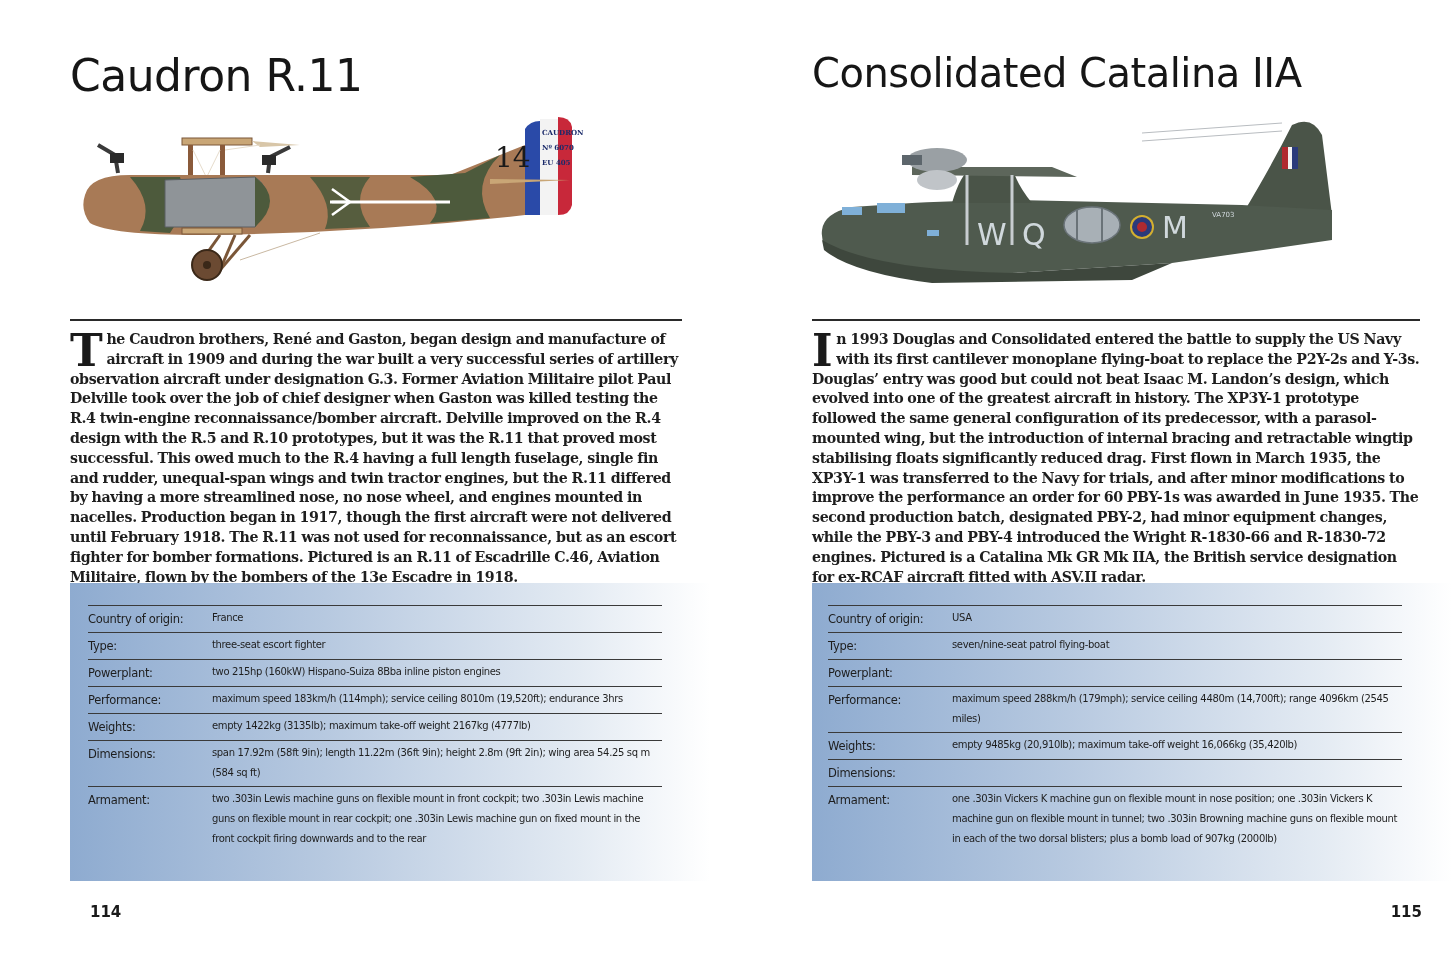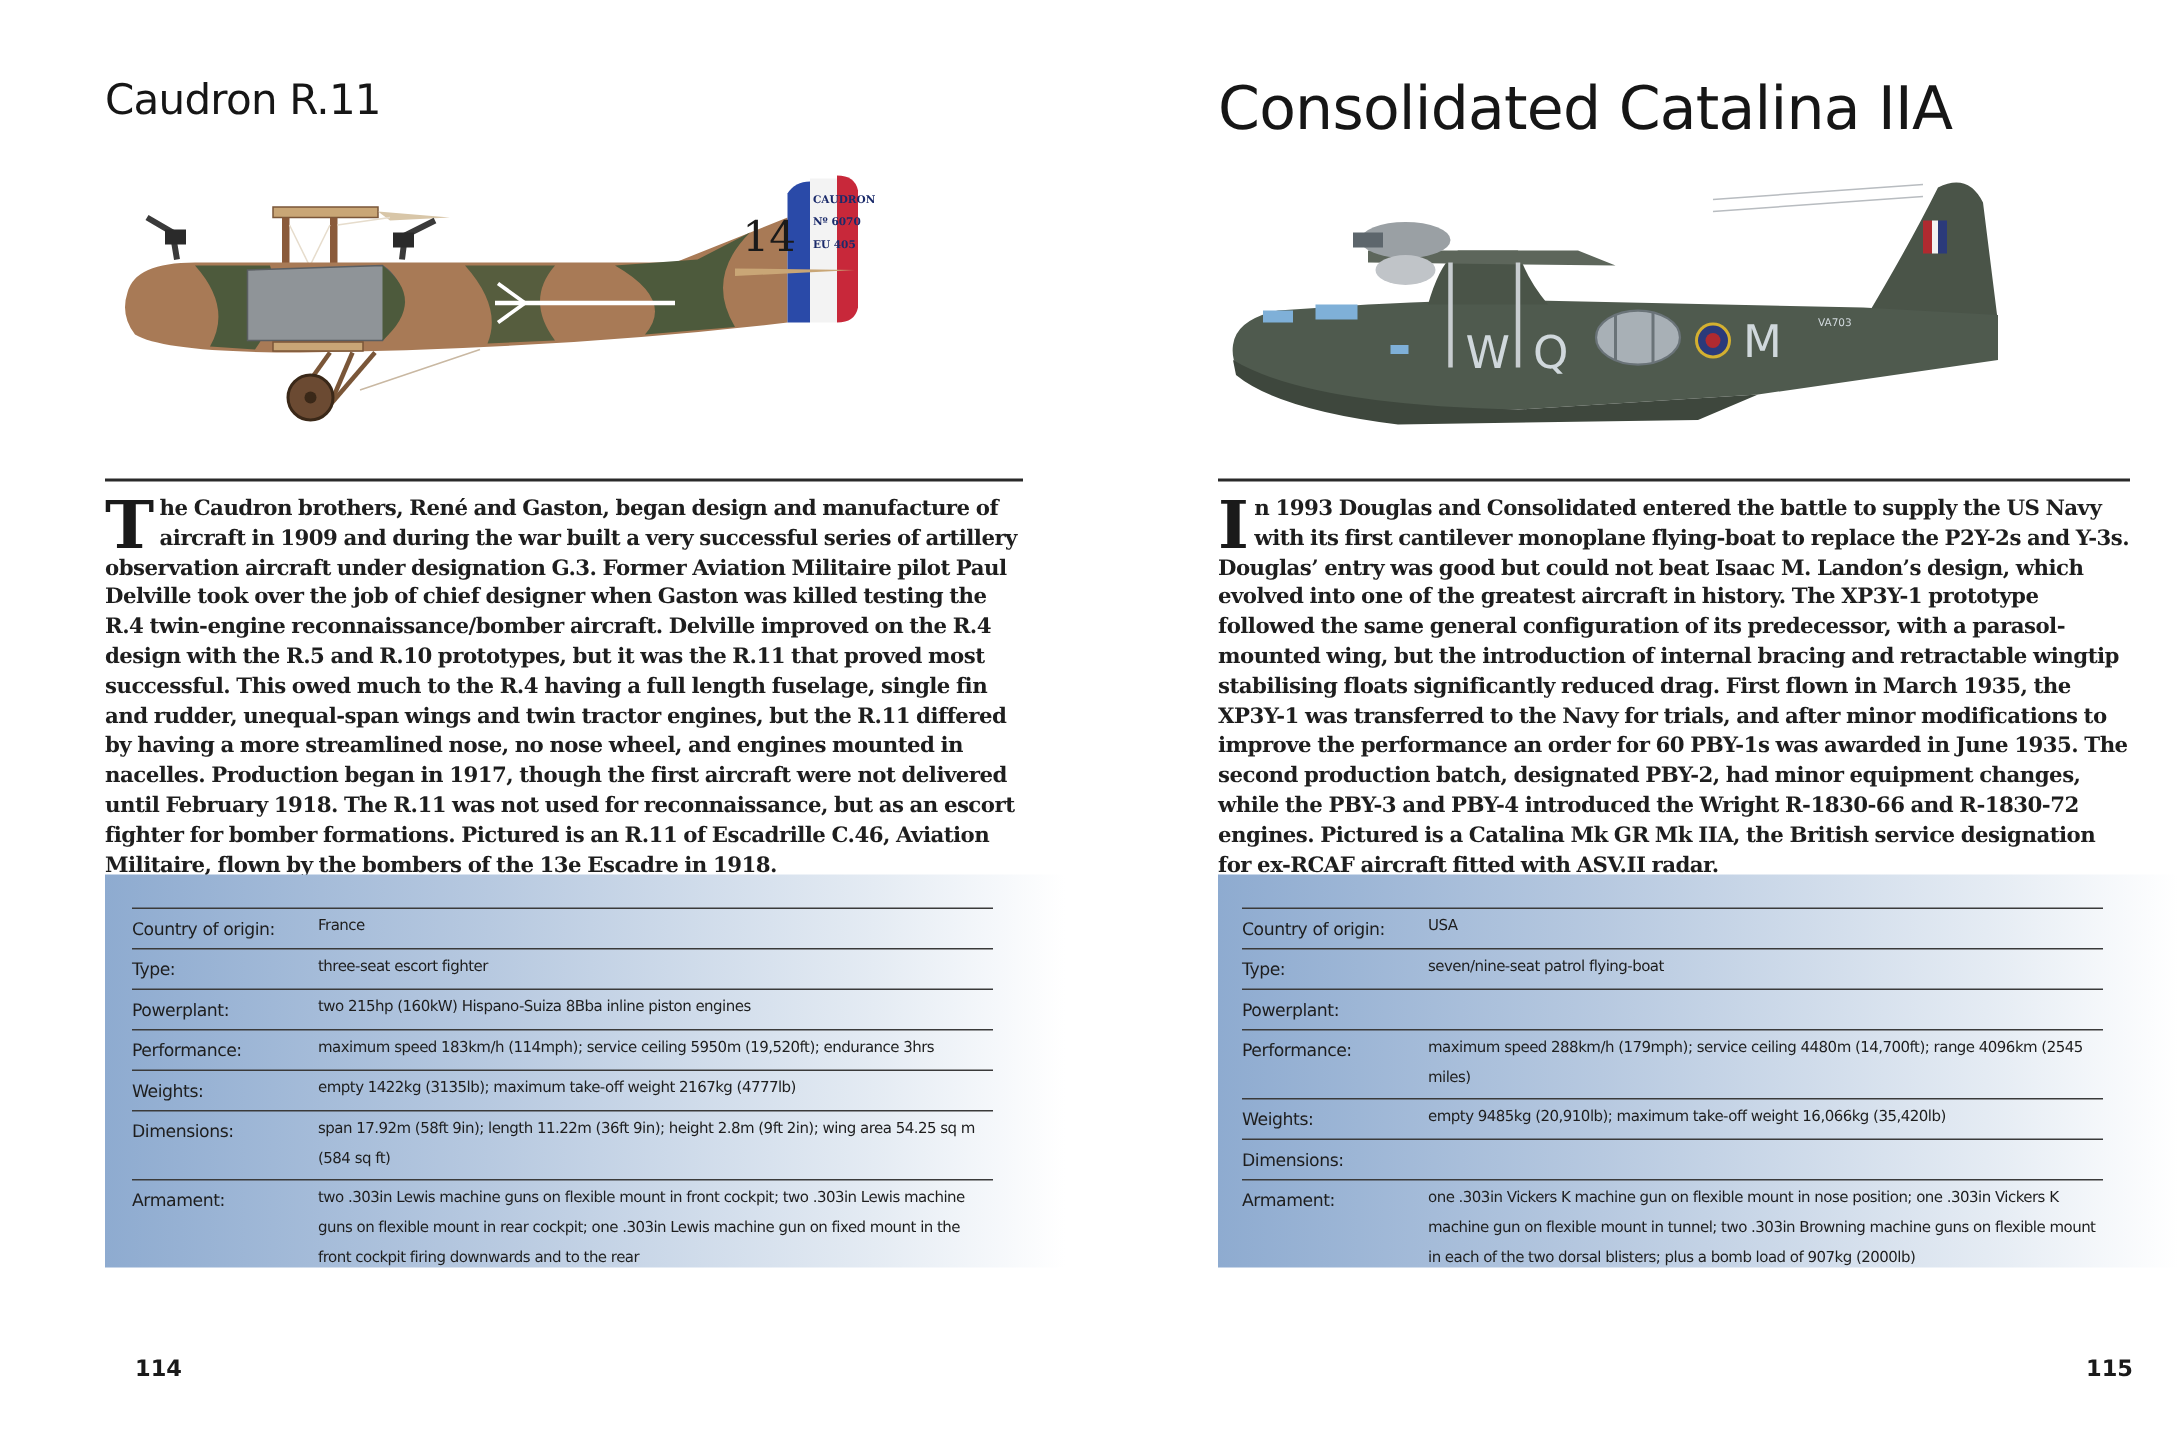--- a/index.html
+++ b/index.html
@@ -6,21 +6,21 @@
     html, body { width: 1452px; height: 962px; background: #ffffff; overflow: hidden; }
     body { position: relative; font-family: "DejaVu Sans", sans-serif; color: #1a1a1a; }
 
     .page { position: absolute; top: 0; height: 962px; }
     .page.left { left: 70px; width: 612px; }
     .page.right { left: 812px; width: 610px; }
 
     .title {
       position: absolute; top: 50px; left: 0;
       font-family: "DejaVu Sans", sans-serif;
-      font-weight: 400; font-size: 28px; letter-spacing: -0.5px;
+      font-weight: 400; font-size: 44px; letter-spacing: -0.5px;
       color: #161616; white-space: nowrap;
     }
     .page.right .title { font-size: 40px; }
 
     .illustration { position: absolute; top: 105px; left: 0; width: 640px; height: 185px; }
     .illustration svg { width: 100%; height: 100%; display: block; }
 
     .rule { position: absolute; top: 319px; left: 0; height: 2px; background: #2a2a2a; }
     .page.left .rule { width: 612px; }
     .page.right .rule { width: 608px; }
@@ -32,21 +32,21 @@
       letter-spacing: -0.35px; word-spacing: -0.5px;
     }
     .page.left .body-text { width: 612px; }
     .page.right .body-text { width: 610px; }
     .dropcap {
       float: left; font-family: "DejaVu Serif", serif; font-weight: 700;
       font-size: 44px; line-height: 36px; margin: 3px 4px 0 0; color: #1a1a1a;
     }
 
     .spec-box {
-      position: absolute; top: 583px; left: 0; height: 262px;
+      position: absolute; top: 583px; left: 0; height: 298px;
       background: linear-gradient(to right, #8eabd0 0%, #b7c9e0 40%, #e4ebf3 80%, #ffffff 100%);
     }
     .page.left .spec-box { width: 640px; }
     .page.right .spec-box { width: 640px; }
     .spec-table { position: absolute; top: 22px; left: 18px; width: 574px; }
     .page.right .spec-table { left: 16px; width: 574px; }
     .spec-row {
       display: flex; border-top: 1.5px solid #3a3a3a;
       font-family: "DejaVu Sans", sans-serif; color: #1e1e1e;
       padding: 2px 0 3px 0;
@@ -134,21 +134,21 @@
       <div class="spec-row">
         <div class="spec-label">Type:</div>
         <div class="spec-value">three-seat escort fighter</div>
       </div>
       <div class="spec-row">
         <div class="spec-label">Powerplant:</div>
         <div class="spec-value">two 215hp (160kW) Hispano-Suiza 8Bba inline piston engines</div>
       </div>
       <div class="spec-row">
         <div class="spec-label">Performance:</div>
-        <div class="spec-value">maximum speed 183km/h (114mph); service ceiling 5950m (19,520ft); endurance 3hrs</div>
+        <div class="spec-value">maximum speed 183km/h (114mph); service ceiling 8010m (19,520ft); endurance 3hrs</div>
       </div>
       <div class="spec-row">
         <div class="spec-label">Weights:</div>
         <div class="spec-value">empty 1422kg (3135lb); maximum take-off weight 2167kg (4777lb)</div>
       </div>
       <div class="spec-row">
         <div class="spec-label">Dimensions:</div>
         <div class="spec-value">span 17.92m (58ft 9in); length 11.22m (36ft 9in); height 2.8m (9ft 2in); wing area 54.25 sq m (584 sq ft)</div>
       </div>
       <div class="spec-row">

